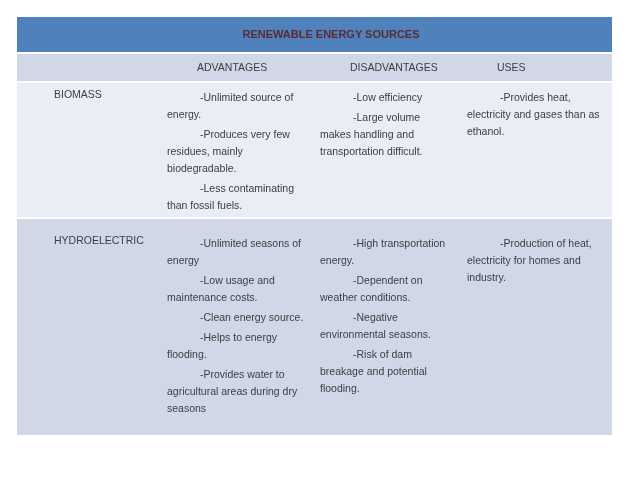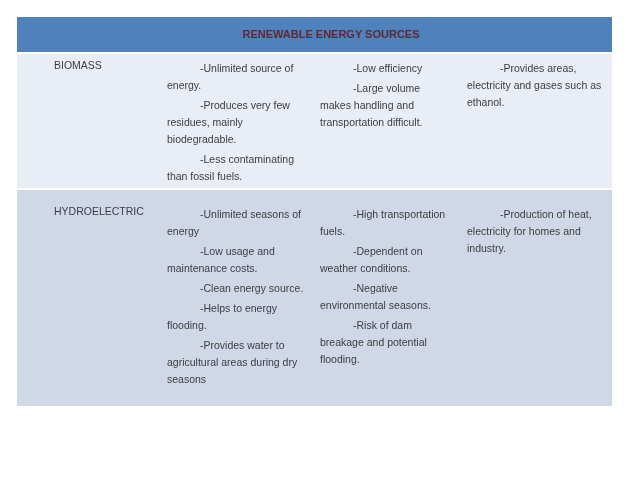--- a/index.html
+++ b/index.html
@@ -91,46 +91,52 @@
     <colgroup>
       <col style="width:143px">
       <col style="width:153px">
       <col style="width:147px">
       <col style="width:152px">
     </colgroup>
     <tbody>
       <tr class="title-row">
         <td colspan="4">RENEWABLE ENERGY SOURCES</td>
       </tr>
+      <tr class="head-row">
+        <td></td>
+        <td>ADVANTAGES</td>
+        <td>DISADVANTAGES</td>
+        <td>USES</td>
+      </tr>
       <tr class="row-light">
         <td class="label-cell">BIOMASS</td>
         <td>
             <p class="bullet">-Unlimited source of energy.</p>
             <p class="bullet">-Produces very few residues, mainly biodegradable.</p>
             <p class="bullet">-Less contaminating than fossil fuels.</p>
           </td>
         <td>
             <p class="bullet">-Low efficiency</p>
             <p class="bullet">-Large volume makes handling and transportation difficult.</p>
           </td>
         <td>
-            <p class="bullet">-Provides areas, electricity and gases such as ethanol.</p>
+            <p class="bullet">-Provides heat, electricity and gases than as ethanol.</p>
           </td>
       </tr>
       <tr class="row-dark">
         <td class="label-cell">HYDROELECTRIC</td>
         <td>
             <p class="bullet">-Unlimited seasons of energy</p>
             <p class="bullet">-Low usage and maintenance costs.</p>
             <p class="bullet">-Clean energy source.</p>
             <p class="bullet">-Helps to energy flooding.</p>
             <p class="bullet">-Provides water to agricultural areas during dry seasons</p>
           </td>
         <td>
-            <p class="bullet">-High transportation fuels.</p>
+            <p class="bullet">-High transportation energy.</p>
             <p class="bullet">-Dependent on weather conditions.</p>
             <p class="bullet">-Negative environmental seasons.</p>
             <p class="bullet">-Risk of dam breakage and potential flooding.</p>
           </td>
         <td>
             <p class="bullet">-Production of heat, electricity for homes and industry.</p>
           </td>
       </tr>
     </tbody>
   </table>

